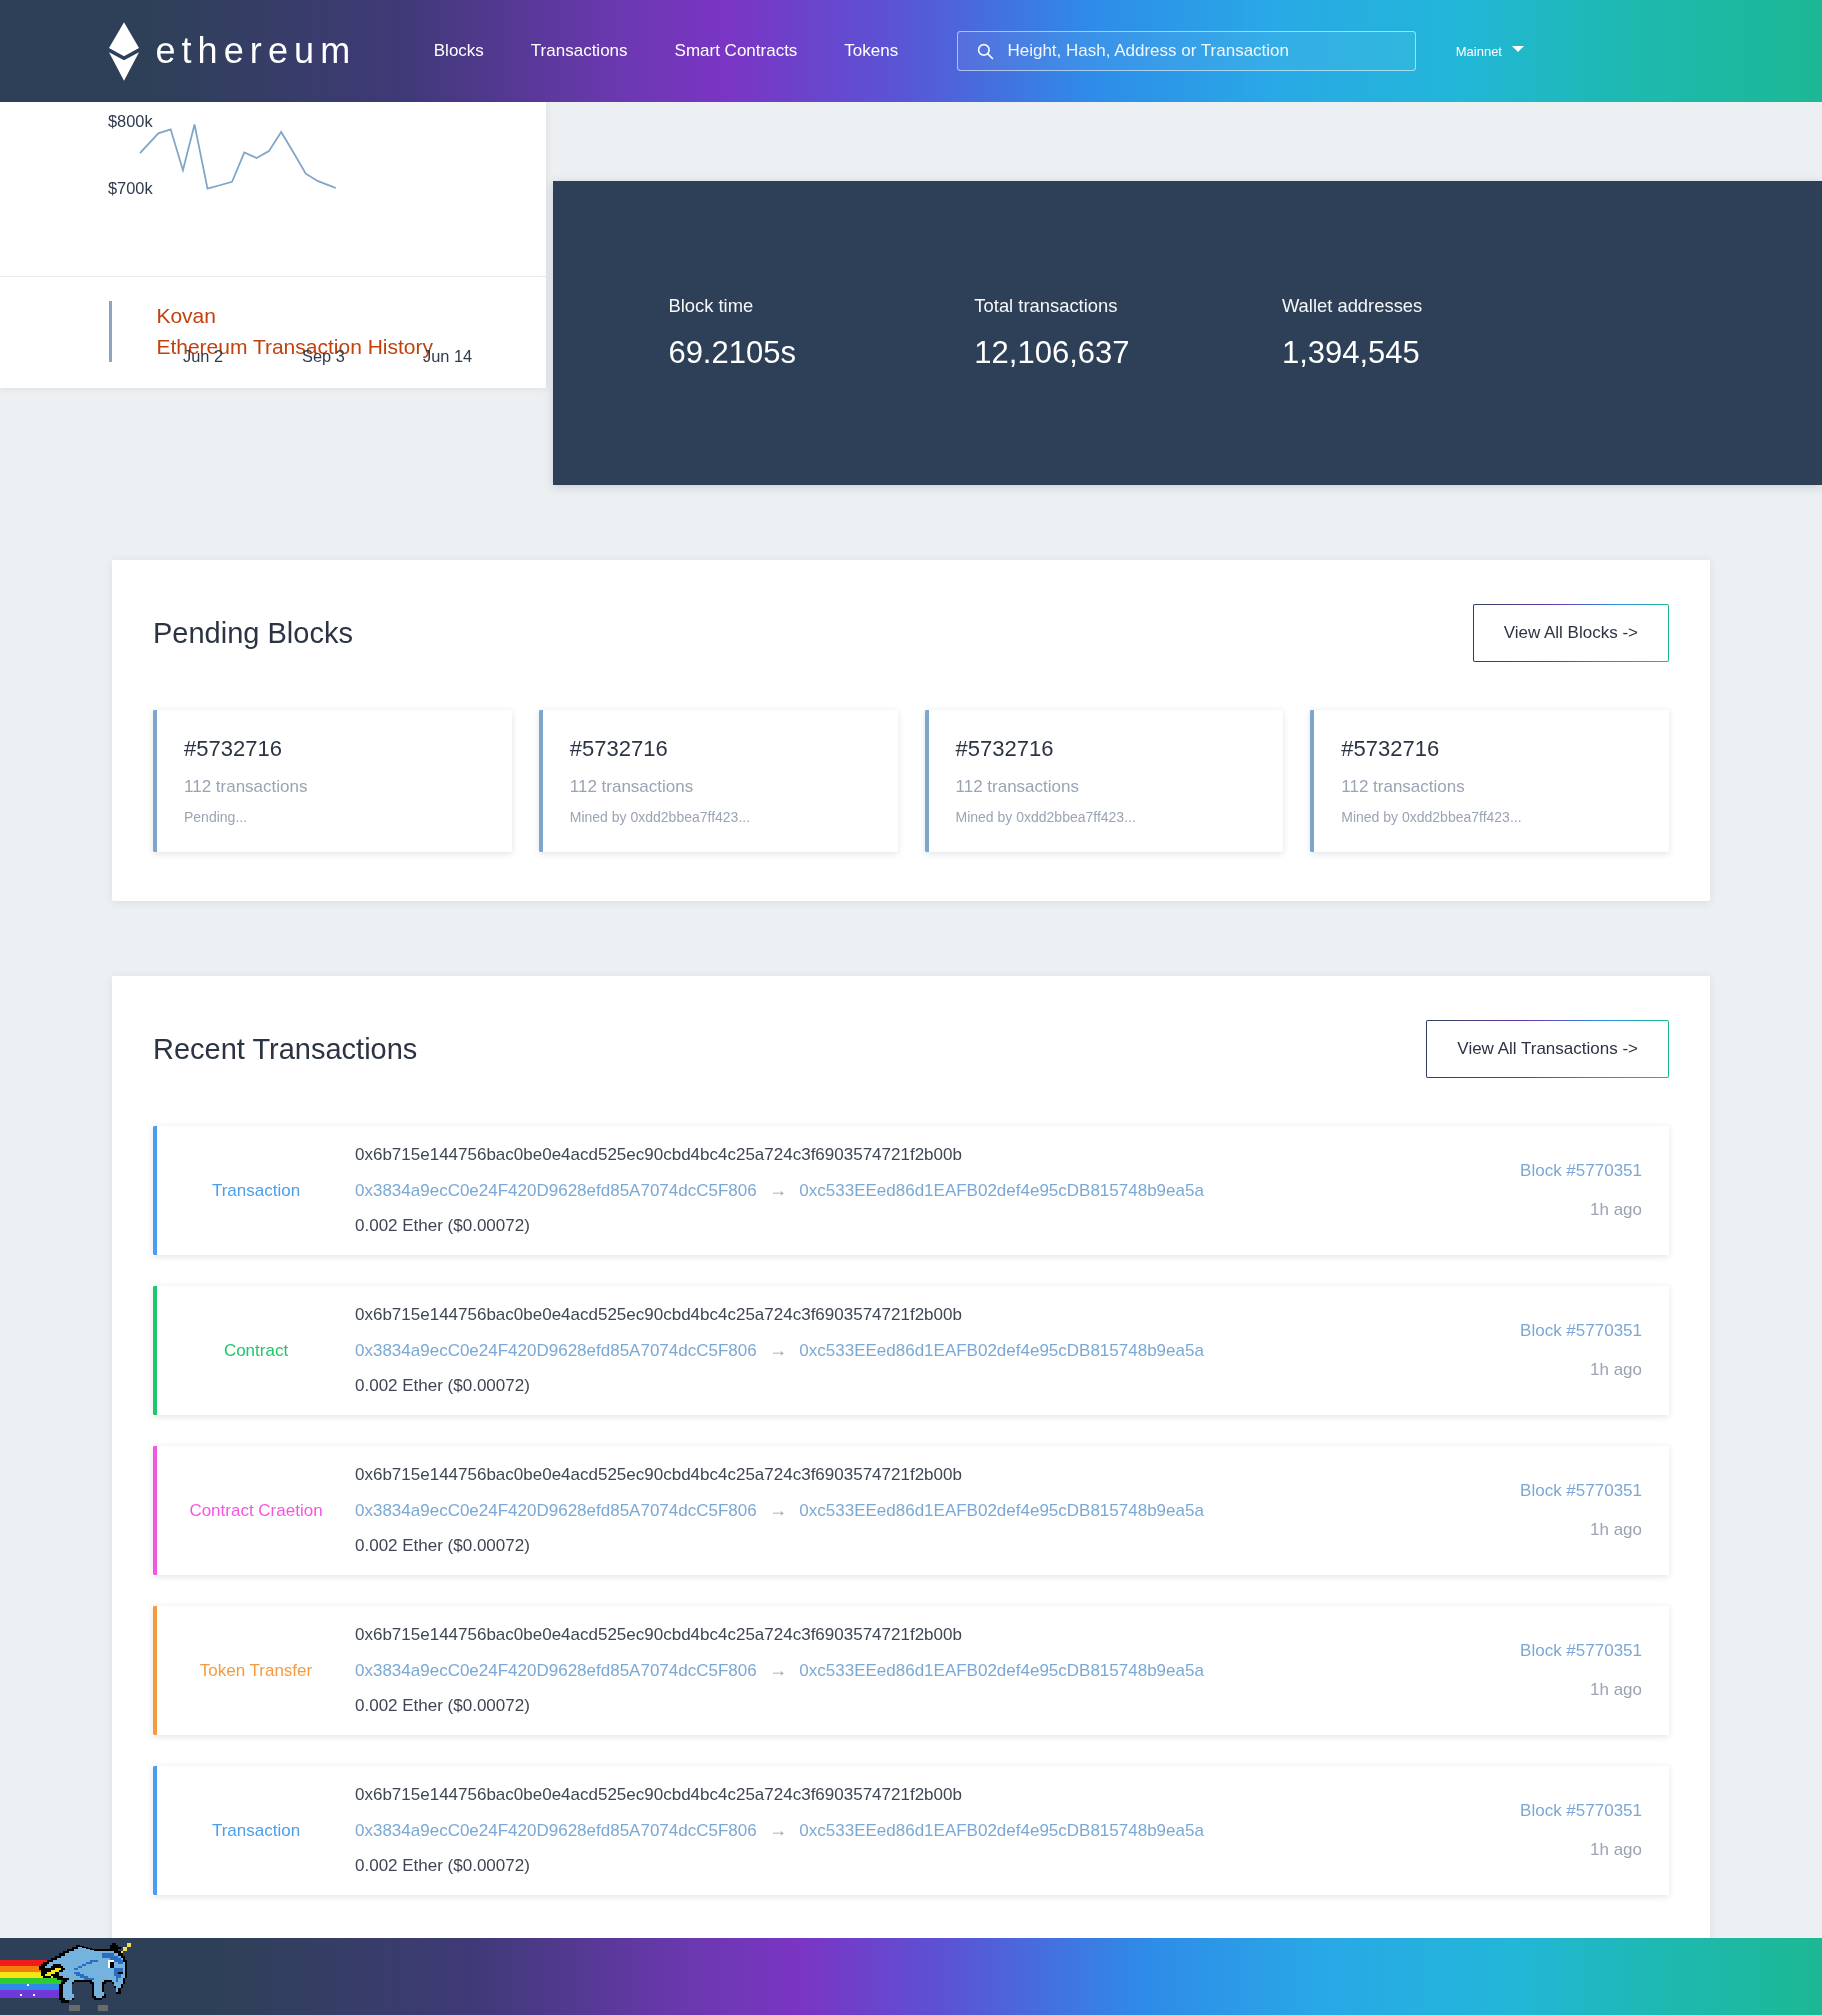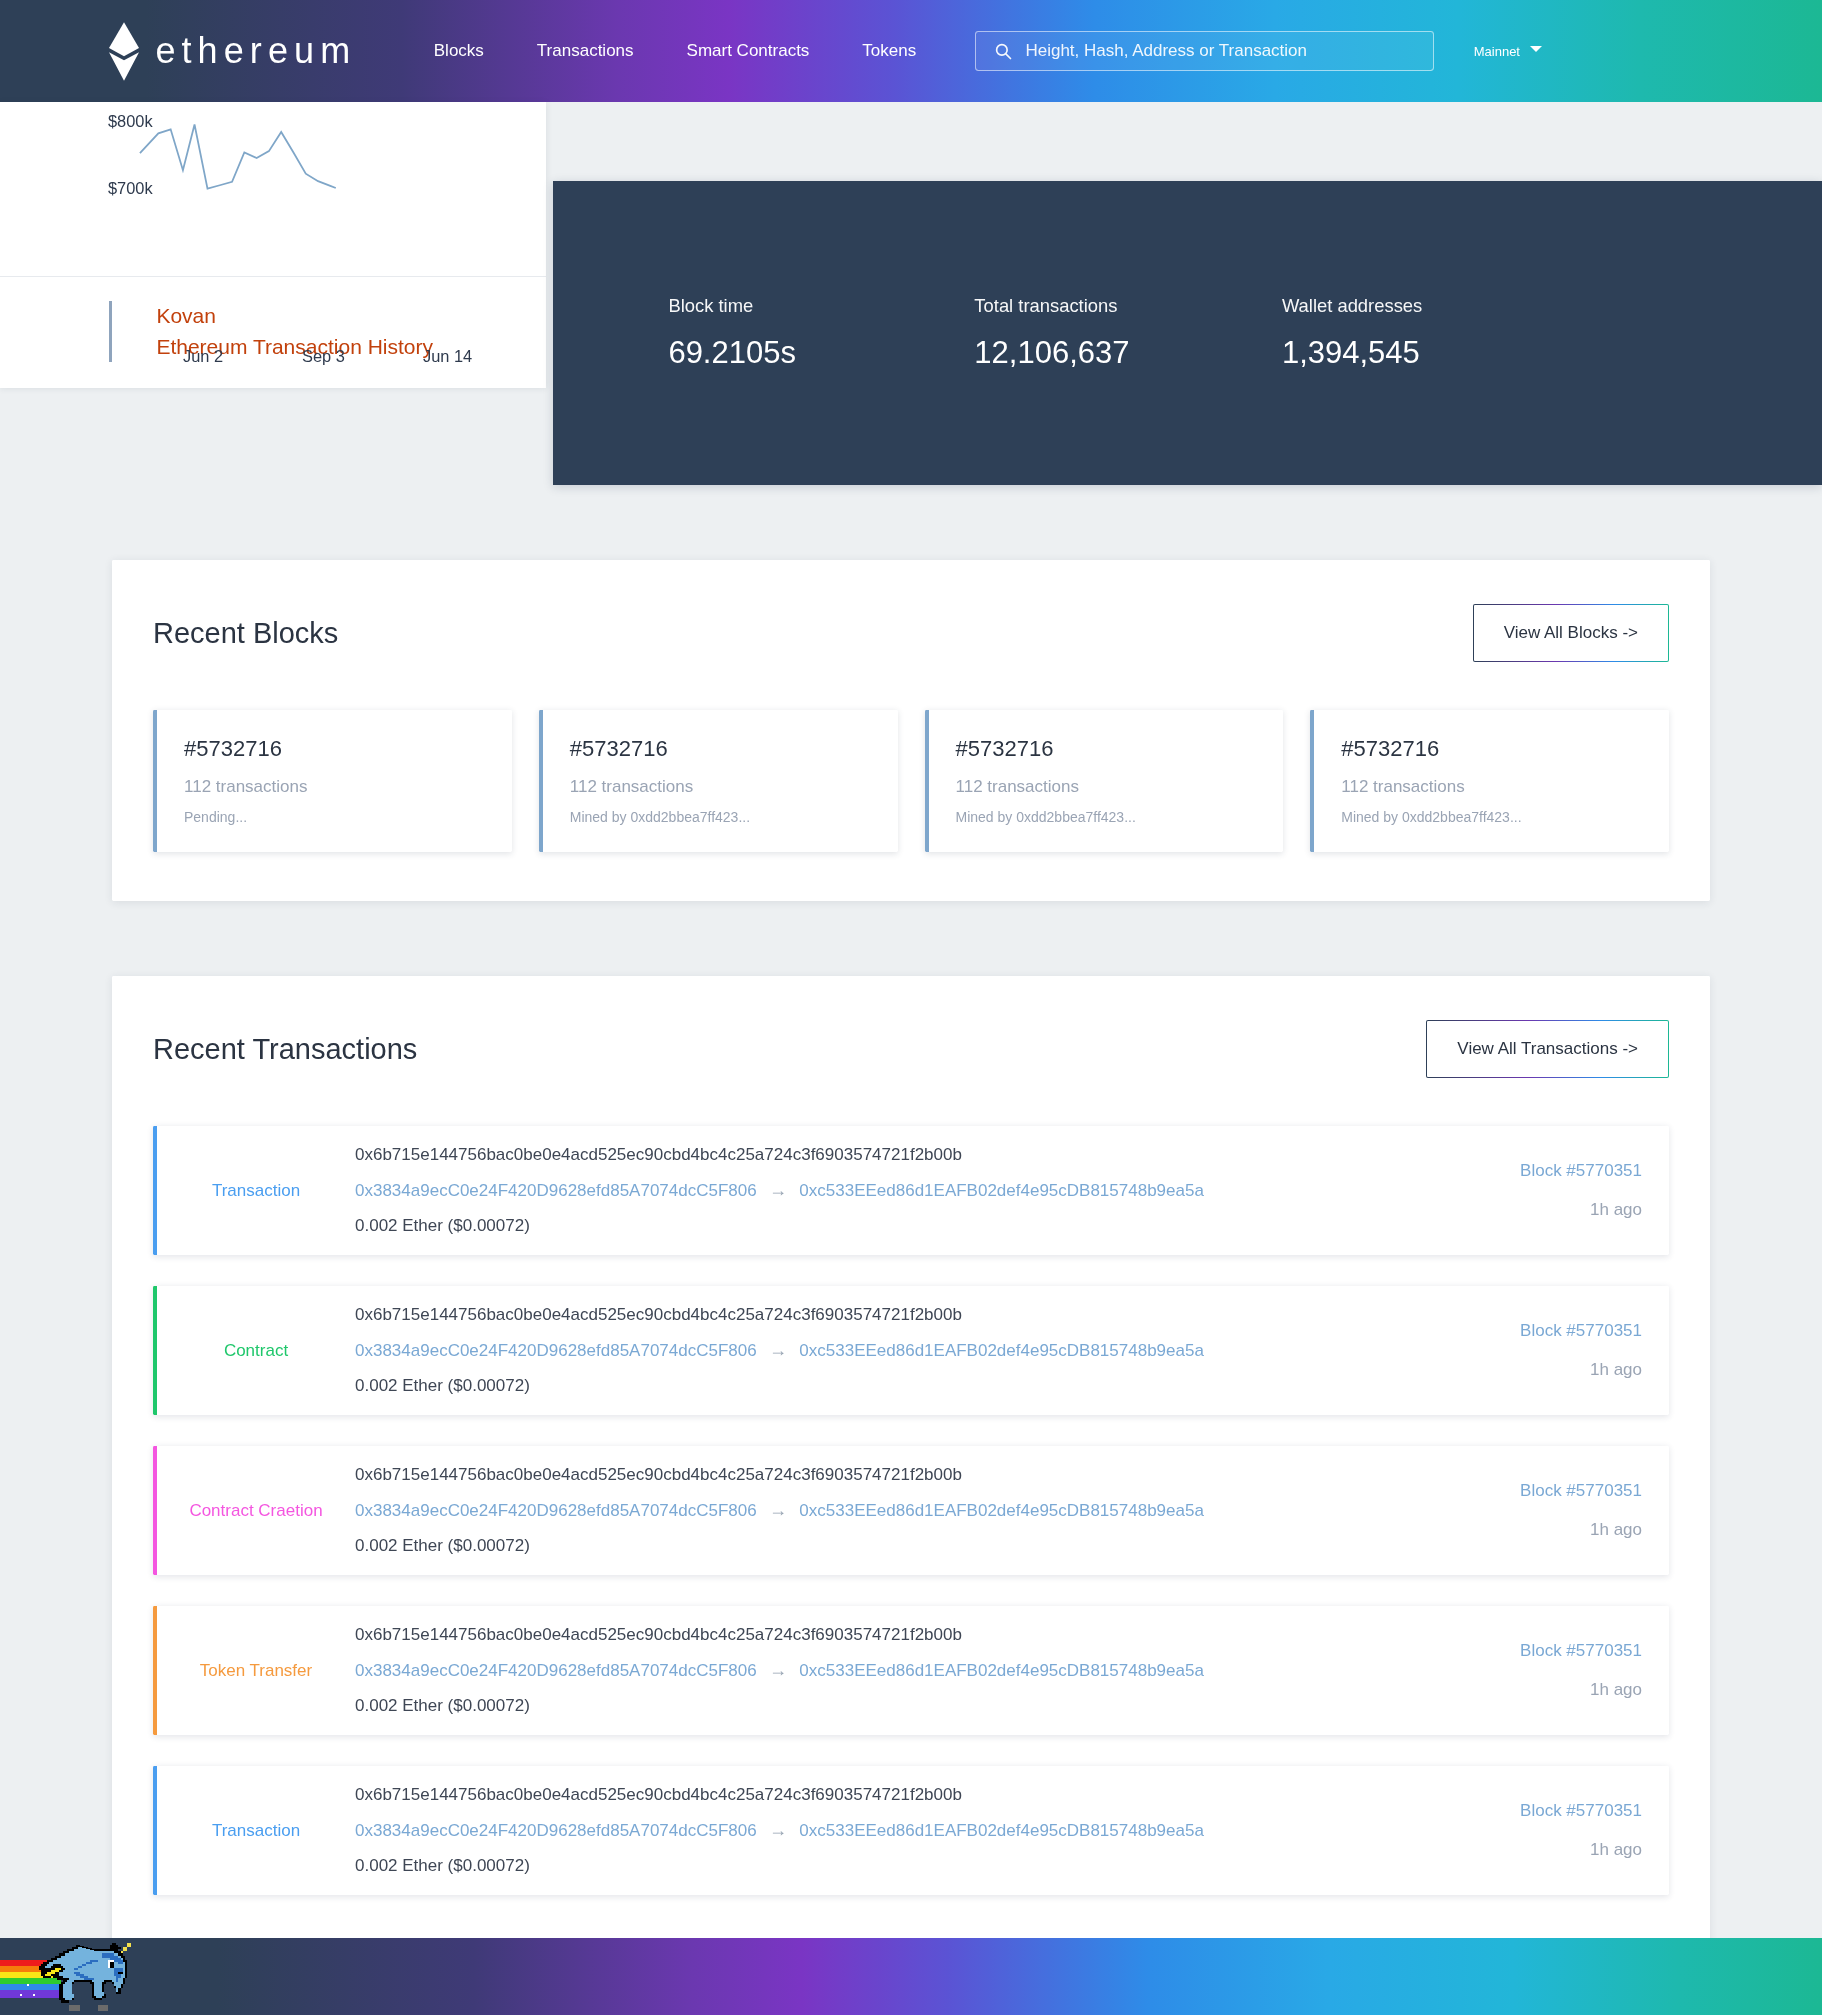--- a/index.html
+++ b/index.html
@@ -29,21 +29,21 @@
   .eth-diamond { width: 30px; height: 59px; display: block; }
   .logo-word {
     color: #ffffff;
     font-size: 36px;
     letter-spacing: 6.1px;
     font-weight: 300;
     margin-left: 16.4px;
     font-family: "Liberation Sans", sans-serif;
   }
   .nav {
-    display: flex; align-items: center; margin-left: 55px; gap: 8px; text-align: right;
+    display: flex; align-items: center; margin-left: 55px; gap: 2px; text-align: right;
   }
   .nav-item {
     color: #ffffff; font-size: 17px; padding: 0 22.5px; cursor: pointer;
     white-space: nowrap; font-weight: 400;
   }
   .search-box {
     margin-left: 36px;
     width: 459px; height: 40px;
     border: 1.4px solid rgba(255,255,255,0.55);
     border-radius: 3.4px;
@@ -257,21 +257,21 @@
         <div class="stat-label">Wallet addresses</div>
         <div class="stat-value">1,394,545</div>
       </div>
     </div>
   </div>
 </div>
 
 <div class="wrap">
   <div class="card blocks-card">
     <div class="card-head">
-      <div class="card-title">Recent Blocks</div>
+      <div class="card-title">Pending Blocks</div>
       <button class="gradient-btn">View All Blocks -&gt;</button>
     </div>
     <div class="blocks-row">
       <div class="block-card" style="border-left-color: rgb(126, 166, 204);">
         <div class="block-num">#5732716</div>
         <div class="block-tx">112 transactions</div>
         <div class="block-miner">Pending...</div>
       </div>
       <div class="block-card" style="border-left-color: rgb(126, 166, 204);">
         <div class="block-num">#5732716</div>

